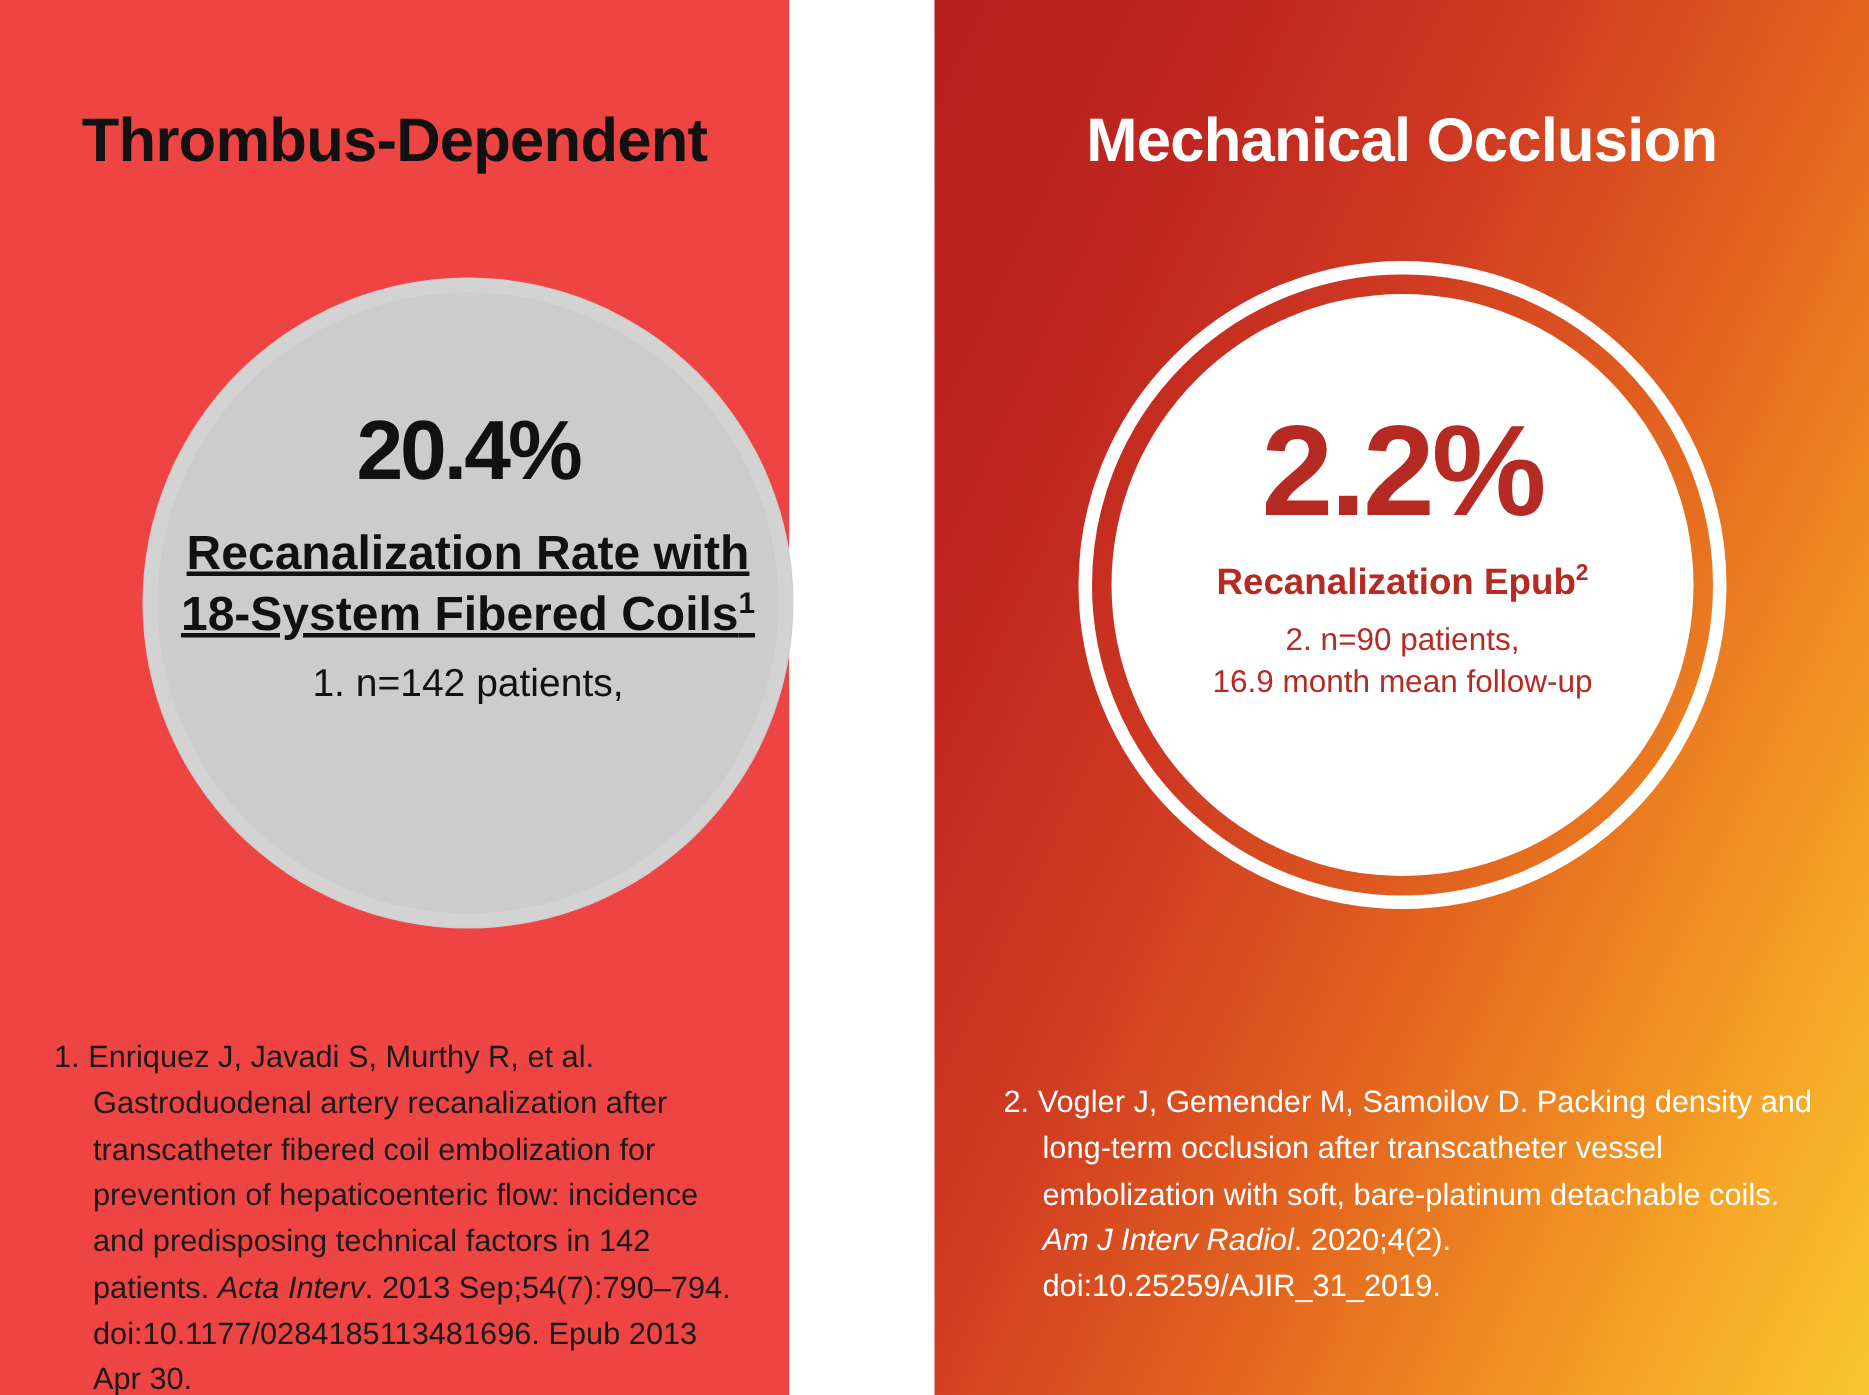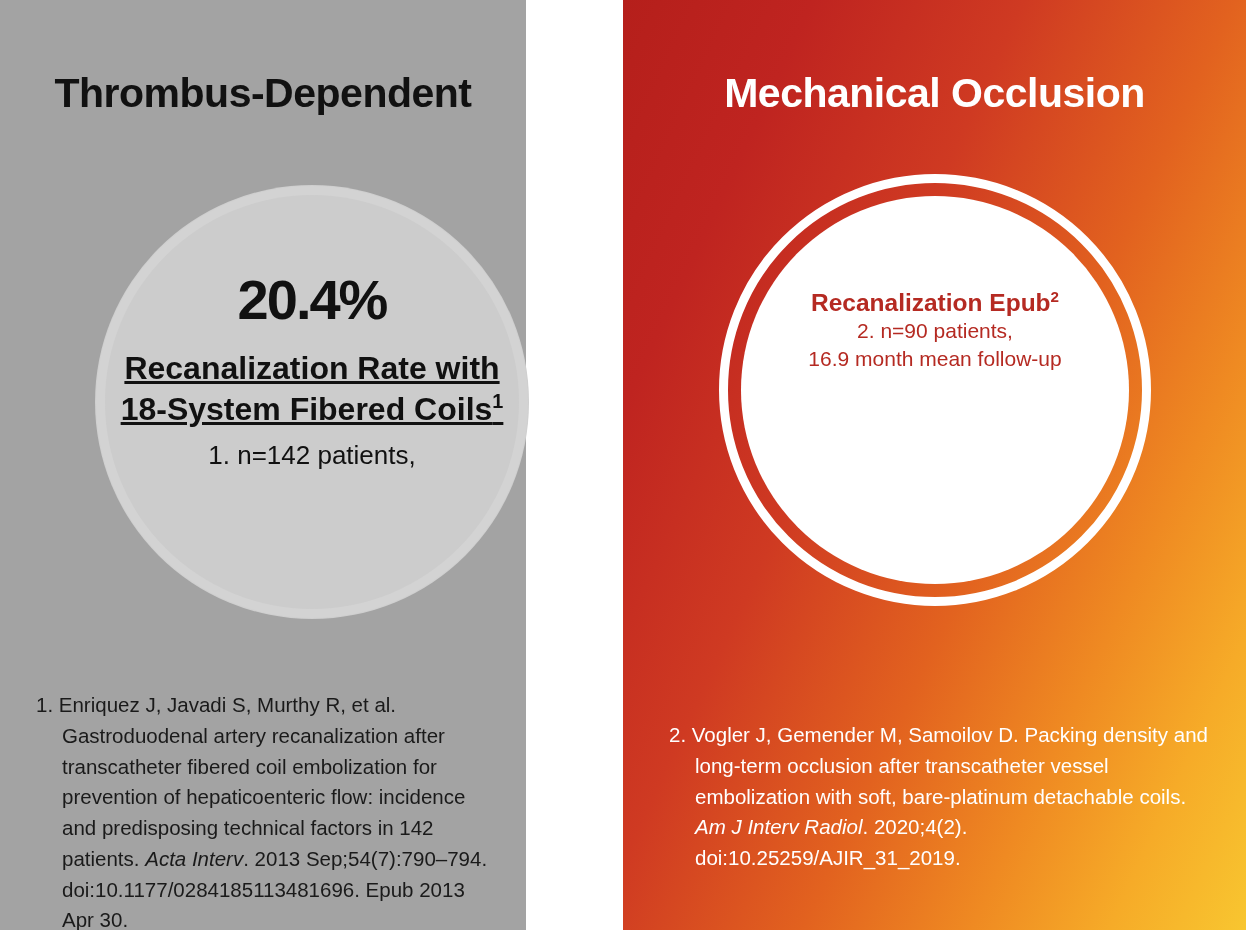--- a/index.html
+++ b/index.html
@@ -18,21 +18,21 @@
     background: #ffffff;
   }
   .panel {
     position: absolute;
     top: 0;
     bottom: 0;
   }
   .panel-left {
     left: 0;
     width: 526px;
-    background: #a3a3a3;
+    background: #ef4444;
   }
   .panel-right {
     left: 623px;
     width: 623px;
     background: linear-gradient(115deg,
        #b51f1b 0%,
        #bf2420 18%,
        #cf3a22 38%,
        #e2621f 58%,
        #ef8a22 74%,
@@ -146,20 +146,21 @@
     font-weight: bold;
     line-height: 1;
     letter-spacing: -2px;
   }
   .lbl-right {
     margin-top: 18px;
     font-size: 24.5px;
     font-weight: bold;
   }
   .sub-right {
+    margin-top: 10px;
     font-size: 21px;
     line-height: 1.32;
     font-weight: normal;
   }
 
   
   .ref {
     position: absolute;
     font-size: 20.5px;
     line-height: 1.5;
@@ -206,20 +207,21 @@
     <div class="ref ref-left">
       <span>1. Enriquez J, Javadi S, Murthy R, et al. Gastroduodenal artery recanalization after transcatheter fibered coil embolization for prevention of hepaticoenteric flow: incidence and predisposing technical factors in 142 patients. </span><em>Acta Interv</em><span>. 2013 Sep;54(7):790–794. doi:10.1177/0284185113481696. Epub 2013 Apr 30.</span>
     </div>
   </div>
 
   <div class="panel panel-right">
     <div class="title">Mechanical Occlusion</div>
 
     <div class="circle-right">
       <div class="circle-right-inner">
+        <div class="big-right">2.2%</div>
         <div class="lbl-right">
           <span>Recanalization Epub</span><sup>2</sup>
         </div>
         <div class="sub-right">
           <span>2. n=90 patients,</span><br>
           <span>16.9 month mean follow-up</span>
         </div>
       </div>
     </div>
 

